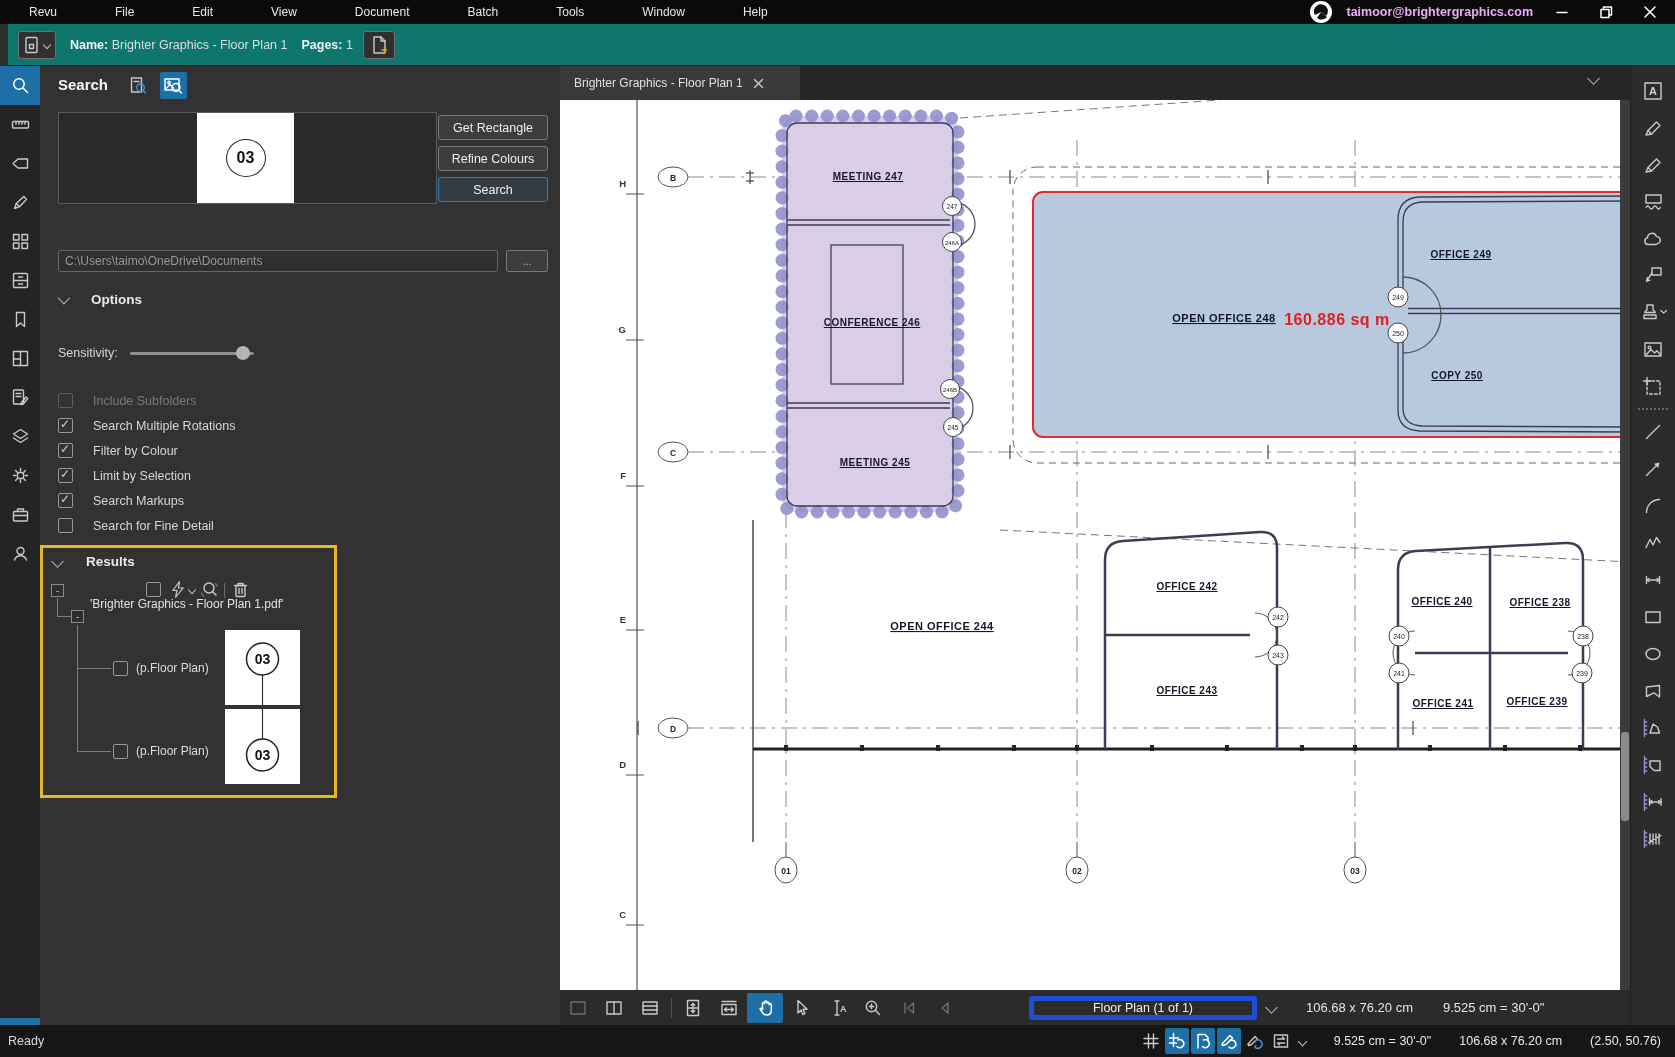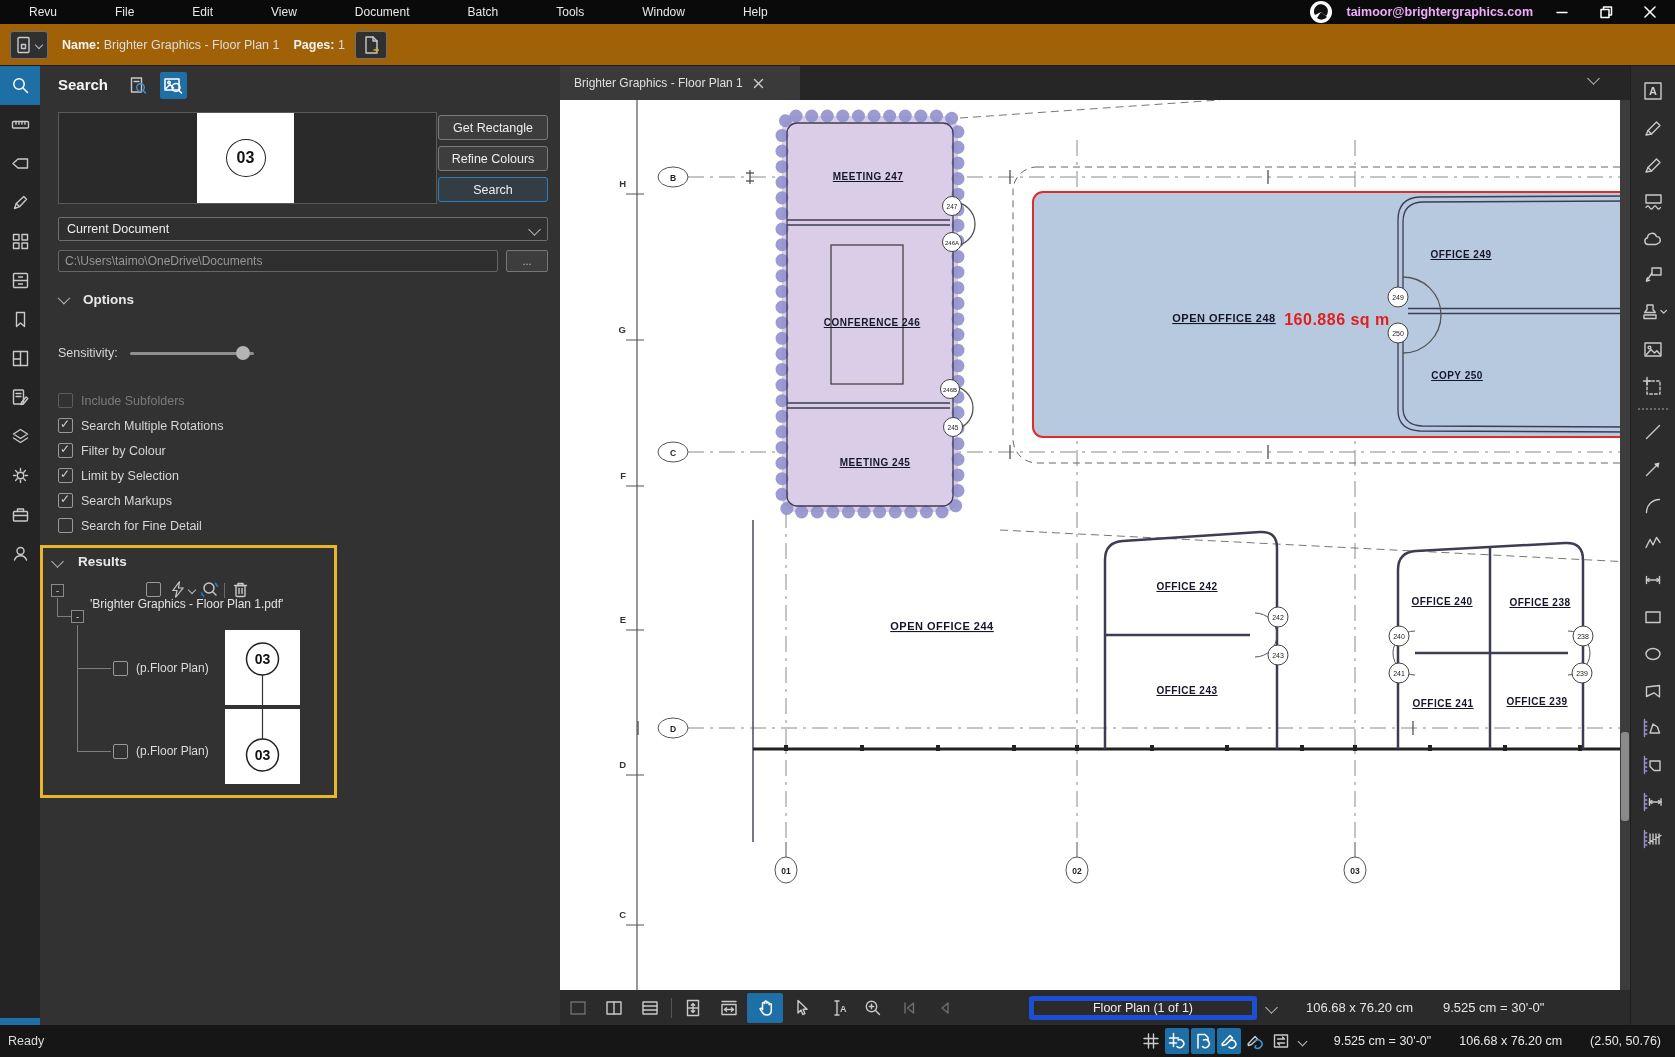--- a/index.html
+++ b/index.html
@@ -11,21 +11,21 @@
   #menubar { position:absolute; top:0; left:0; right:0; height:24px; background:#0a0a0a;
     display:flex; align-items:center; color:#e8e8e8; font-size:12px; }
   .menu-item { padding:0 29px; height:24px; line-height:24px; cursor:default; }
   #menubar-right { margin-left:auto; display:flex; align-items:center; gap:14px; padding-right:10px; }
   .logo-circle { width:22px; height:22px; border-radius:50%; background:#fff; position:relative; overflow:hidden; }
   .logo-circle svg { position:absolute; left:0; top:0; }
   #account-text { font-size:12.5px; font-weight:bold; color:#f0abfc; }
   .win-btn { width:30px; height:24px; display:flex; align-items:center; justify-content:center; }
 
   
-  #docbar { position:absolute; top:24px; left:0; right:0; height:42px; background:#a16207;
+  #docbar { position:absolute; top:24px; left:8px; right:0; height:42px; background:#0f766e;
     display:flex; align-items:center; color:#ddd; font-size:12.5px; border-bottom:1px solid #1c1c1c; }
   .docbar-btn { border:1px solid #6f6f6f; border-radius:3px; height:28px; display:flex;
     align-items:center; padding:0 5px; gap:4px; margin-left:10px; background:#303030; }
   #doc-name { margin-left:14px; } #doc-pages { margin-left:14px; }
   .bold { font-weight:bold; color:#f2f2f2; }
 
   
   #left-rail { position:absolute; left:0; top:66px; bottom:32px; width:40px; background:#242424; }
   .rail-item { width:40px; height:39px; display:flex; align-items:center; justify-content:center; }
   .rail-item.active { background:#1d6fa5; }
@@ -61,27 +61,27 @@
   #scope-select { position:absolute; left:18px; top:151px; width:490px; height:24px; background:#2f2f2f;
     border:1px solid #6f6f6f; border-radius:2px; font-size:12.5px; color:#eee; display:flex;
     align-items:center; padding:0 8px; }
   #scope-select .chev { margin-left:auto; }
   #path-input { position:absolute; left:18px; top:184px; width:440px; height:22px; background:#2f2f2f;
     border:1px solid #666; border-radius:2px; font-size:12px; color:#979797; display:flex;
     align-items:center; padding:0 6px; }
   #browse-btn { position:absolute; left:466px; top:184px; width:42px; height:22px; background:#3d3d3d;
     border:1px solid #777; border-radius:2px; color:#bbb; font-size:11px; display:flex;
     align-items:center; justify-content:center; }
-  .section-hdr { position:absolute; display:flex; align-items:center; gap:16px; font-size:13.5px;
+  .section-hdr { position:absolute; display:flex; align-items:center; gap:24px; font-size:13.5px;
     font-weight:bold; color:#e8e8e8; }
   #sens-row { position:absolute; left:18px; top:280px; display:flex; align-items:center; font-size:12.5px; color:#d6d6d6; }
   #sens-track { position:relative; width:124px; height:3px; background:#8f8f8f; border-radius:2px; margin-left:12px; }
   #sens-thumb { position:absolute; top:-6px; width:14px; height:14px; border-radius:50%; background:#b4b4b4; }
   #opts { position:absolute; left:18px; top:322px; }
-  .opt-row { display:flex; align-items:center; gap:8px; height:25px; color:#d6d6d6; font-size:12.5px; }
+  .opt-row { display:flex; align-items:center; gap:20px; height:25px; color:#d6d6d6; font-size:12.5px; }
   .cb { width:15px; height:15px; border:1.5px solid #999; border-radius:2px; position:relative; flex:0 0 15px; }
   .opt-row.checked .cb::after, .res-cb.checked::after { content:"✓"; position:absolute; left:1px; top:-2px;
     color:#cfcfcf; font-size:12px; }
   .opt-row.disabled { color:#7a7a7a; } .opt-row.disabled .cb { border-color:#5d5d5d; }
 
   
   #results-box { position:absolute; left:0; top:479px; width:297px; height:253px; border:3px solid #e8b62a;
     background:#323232; }
   #results-box .section-hdr { left:10px; top:6px; }
   .mini-box { position:absolute; width:13px; height:13px; border:1px solid #8a8a8a; color:#bbb;
@@ -310,24 +310,20 @@
 
     <div id="preview-box">
       <div id="preview-thumb">
         <span class="circle-tag">03</span>
       </div>
     </div>
     <div class="side-btn" style="top:49px">Get Rectangle</div>
     <div class="side-btn" style="top:80px">Refine Colours</div>
     <div class="side-btn primary" style="top:111px">Search</div>
 
-    <div id="scope-select">
-      <span>Current Document</span>
-        <span class="chev"></span>
-    </div>
     <div id="path-input">
         <span>C:\Users\taimo\OneDrive\Documents</span>
       </div>
     <div id="browse-btn">...</div>
 
     <div class="section-hdr" style="left:18px; top:226px">
       <span class="chev" style="transform:rotate(45deg) translateY(-2px)"></span>
       <span>Options</span>
     </div>
 

